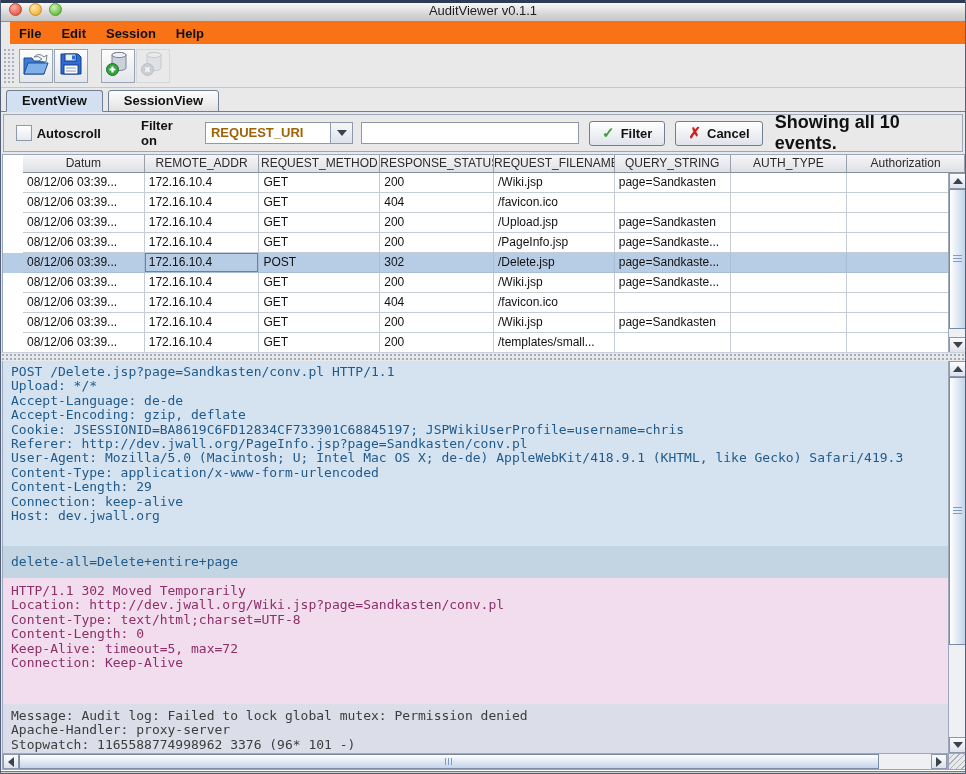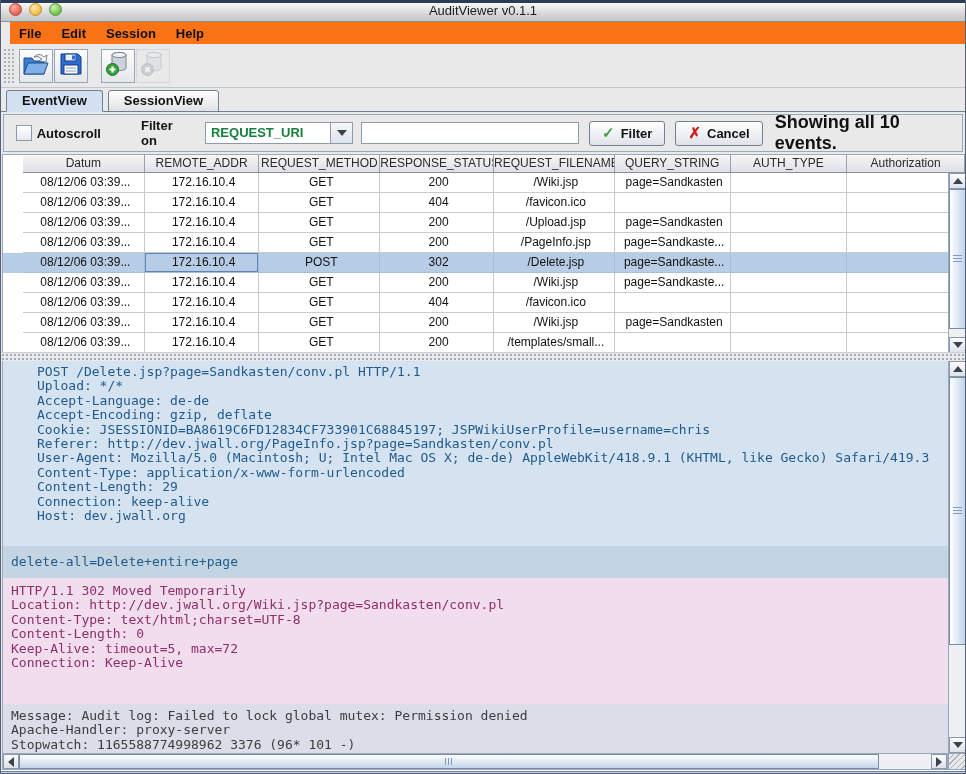--- a/index.html
+++ b/index.html
@@ -53,40 +53,40 @@
   
   .filter-panel{
     position:absolute; left:2px; top:2px; width:960px; height:38px;
     border:1px solid #9ba7ba; background:#e9e9e9; display:flex; align-items:center;
   }
   .checkbox{ width:16px; height:16px; margin-left:12px; background:linear-gradient(#ffffff,#e6e9ee); border:1px solid #8e99ab; }
   .lbl{ font-weight:bold; font-size:13px; color:#111; }
   .lbl.autoscroll{ margin-left:5px; }
   .lbl.filteron{ margin-left:40px; }
   .combo{ margin-left:14px; width:152px; height:22px; border:1px solid #8e99ab; background:#fff; display:flex; }
-  .combo-value{ flex:1; font-weight:bold; font-size:13px; color:#15803d; line-height:20px; padding-left:5px; }
+  .combo-value{ flex:1; font-weight:bold; font-size:13px; color:#a16207; line-height:20px; padding-left:5px; }
   .combo-arrow{ width:22px; border-left:1px solid #8e99ab; background:linear-gradient(#f6f7fa,#dde3ec); display:flex; align-items:center; justify-content:center; }
   .tri-down{ width:0; height:0; border-left:5px solid transparent; border-right:5px solid transparent; border-top:6px solid #39424e; }
   .filter-input{ margin-left:8px; width:223px; height:22px; border:1px solid #8e99ab; background:#fff; font-size:13px; padding:0 4px; font-family:"Liberation Sans",sans-serif; }
   .btn{
     margin-left:10px; height:25px; padding:0 12px; border:1px solid #6f8094; border-radius:3px;
     background:linear-gradient(#ffffff,#dfe3ea); font-weight:bold; font-size:13px; color:#111;
     display:flex; align-items:center; gap:6px; font-family:"Liberation Sans",sans-serif;
   }
   .check-glyph{ color:#3d9c3d; font-size:15px; font-weight:bold; }
   .x-glyph{ color:#cf2020; font-size:15px; font-weight:bold; }
   .status-text{ margin-left:12px; font-weight:bold; font-size:18px; color:#111; }
   
   .table-wrap{ position:absolute; left:1px; top:42px; width:964px; height:198px; background:#fff; border:1px solid #9ba7ba; border-bottom:none; }
   .thead{ display:flex; height:18px; }
   .hcell{
     height:18px; background:linear-gradient(#f6f6f8,#dfe0e6); border-right:1px solid #98a0ac; border-bottom:1px solid #878f9b;
     font-size:12px; color:#2b2b2b; text-align:center; line-height:17px; overflow:hidden; white-space:nowrap;
   }
-  .trow{ display:flex; height:20px; background:#fff;text-align:center; }
+  .trow{ display:flex; height:20px; background:#fff; }
   .trow.selected{ background:#b7cce5; }
   .tcell{
     height:20px; border-right:1px solid #c6ccd4; border-bottom:1px solid #c6ccd4;
     font-size:12px; color:#111; line-height:19px; padding-left:4px; overflow:hidden; white-space:nowrap;
   }
   .trow.selected .tcell{ border-bottom-color:#a8bdd6; border-right-color:#a8bdd6; }
   .tcell.focused{ box-shadow:inset 0 0 0 1px #5f83b4; }
   .c0{width:122px;margin-left:20px;} .c1{width:115px;} .c2{width:121px;} .c3{width:114px;}
   .c4{width:121px;} .c5{width:116px;} .c6{width:117px;} .c7{width:118px;}
   
@@ -109,21 +109,21 @@
   .splitter{
     position:absolute; left:0; top:240px; width:100%; height:9px; background:#e9e9e9;
     background-image:radial-gradient(#a3adba 0.9px, transparent 1.3px); background-size:4px 4px;
     border-top:1px solid #c9cfd8;
   }
   
   .detail-wrap{ position:absolute; left:1px; top:249px; width:964px; height:392px; border-left:1px solid #9ba7ba; border-right:1px solid #9ba7ba; }
   .detail-body{ position:absolute; left:0; top:0; width:945px; height:392px; overflow:hidden;
     font-family:"DejaVu Sans Mono","Liberation Mono",monospace; font-size:13px; }
   .dline{ height:14.4px; line-height:14.4px; white-space:pre; padding-left:8px; }
-  .sec-request{ height:185px; background:#d5e3f1; color:#1f5a8a; padding-top:4px;padding-left:26px; }
+  .sec-request{ height:185px; background:#d5e3f1; color:#1f5a8a; padding-top:4px; }
   .sec-body{ height:32px; background:#c3d5e3; color:#1f5a8a; padding-top:9px; }
   .sec-response{ height:126px; background:#f2ddee; color:#8d2f68; padding-top:6px; }
   .sec-audit{ height:49px; background:#dbdde9; color:#3d3d3d; padding-top:5px; }
   .detail-vscroll{ position:absolute; right:0; top:0; width:17px; height:392px; background:#eef0f4; border-left:1px solid #9ba7ba; }
   .detail-vscroll .sb-btn{ position:absolute; left:0; width:17px; height:16px; }
   .detail-vscroll .up{ top:0; } .detail-vscroll .down{ bottom:0; }
   .detail-vscroll .vthumb{ position:absolute; left:0; top:16px; width:17px; height:268px; }
   
   .hscroll{ position:absolute; left:1px; top:641px; width:946px; height:17px; background:#eef0f4; border:1px solid #9ba7ba; }
   .hscroll .sb-btn{ position:absolute; top:0; height:15px; width:16px; }

